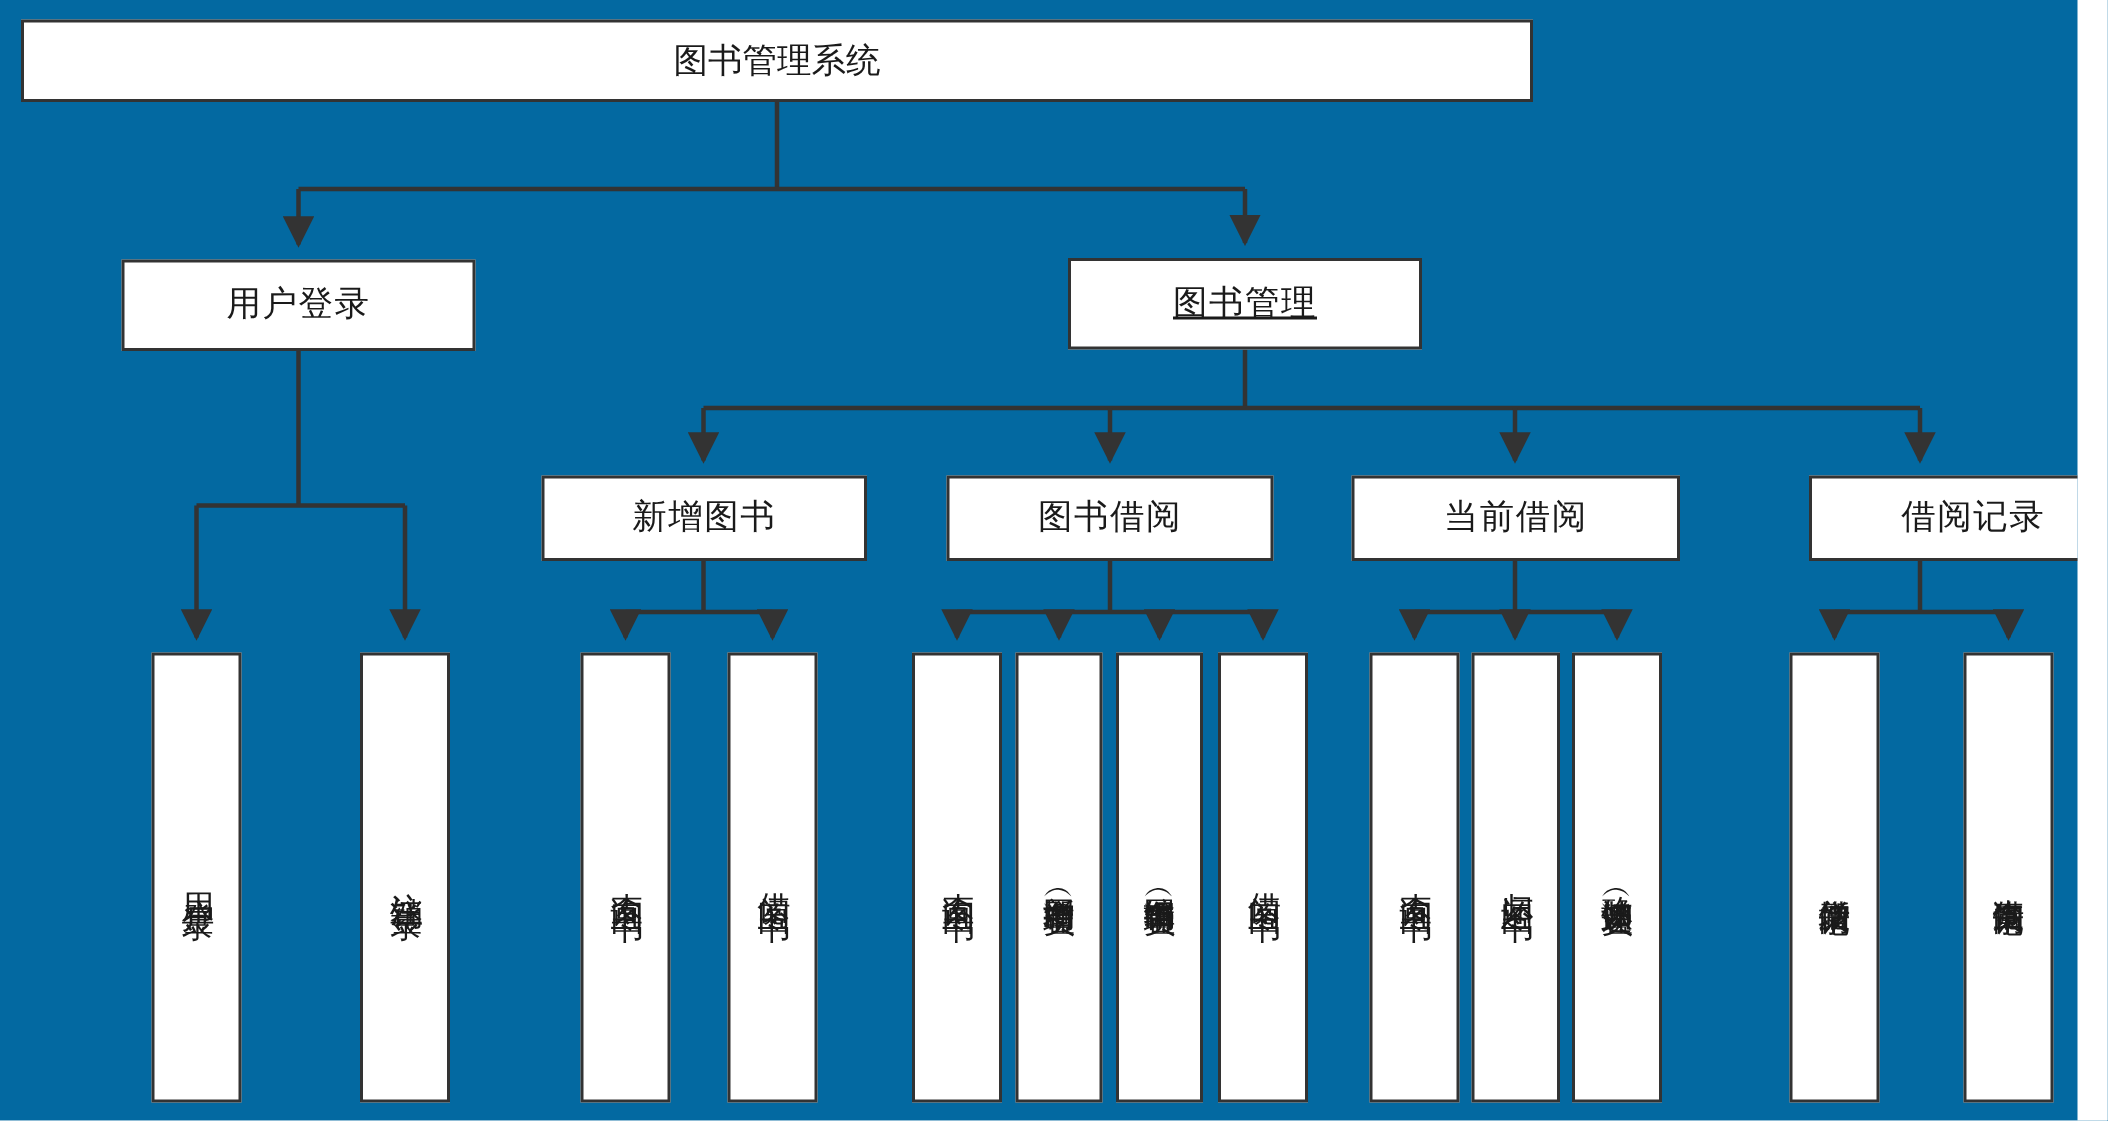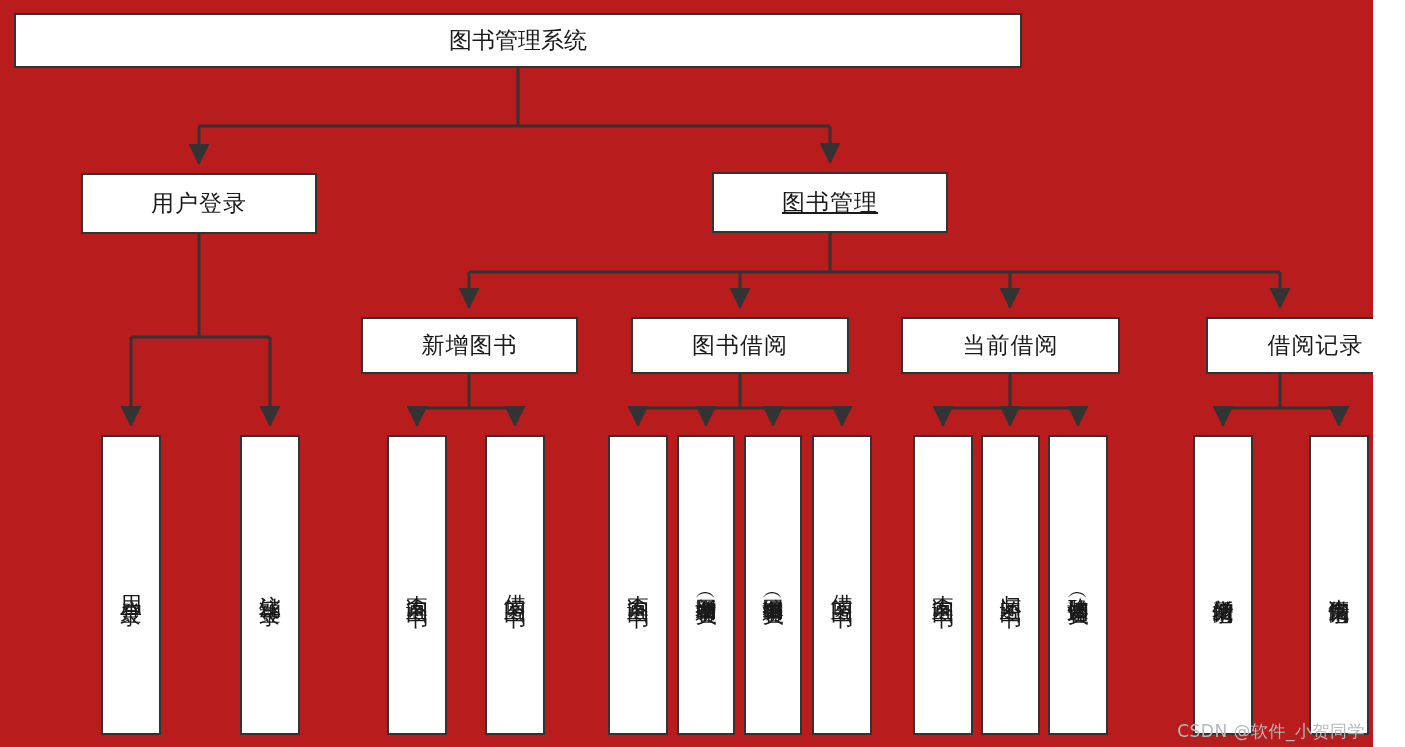--- a/index.html
+++ b/index.html
@@ -4,23 +4,24 @@
 <style>
   html, body {
     margin: 0;
     padding: 0;
     background: #ffffff;
   }
   #canvas {
     position: relative;
     width: 1373px;
     height: 747px;
-    background: #b91c1c;
+    background: #0369a1;
     font-family: "DejaVu Sans", "Liberation Sans", sans-serif;
     overflow: hidden;
+    padding-left: 12px;
   }
   svg.connectors {
     position: absolute;
     left: 0;
     top: 0;
     width: 1405px;
     height: 747px;
     pointer-events: none;
   }
   .node {
@@ -178,15 +179,14 @@
   <div class="node node-leaf tight" style="left:1048px; top:435px; width:60px; height:300px;">
     <span>确认归还（管理员）</span>
   </div>
   <div class="node node-leaf tight" style="left:1193px; top:435px; width:60px; height:300px;">
     <span>新增借阅记录</span>
   </div>
   <div class="node node-leaf tight" style="left:1309px; top:435px; width:60px; height:300px;">
     <span>查询借阅记录</span>
   </div>
 
-  <div class="watermark">CSDN @软件_小贺同学</div>
 
 </div>
 
 </body></html>

